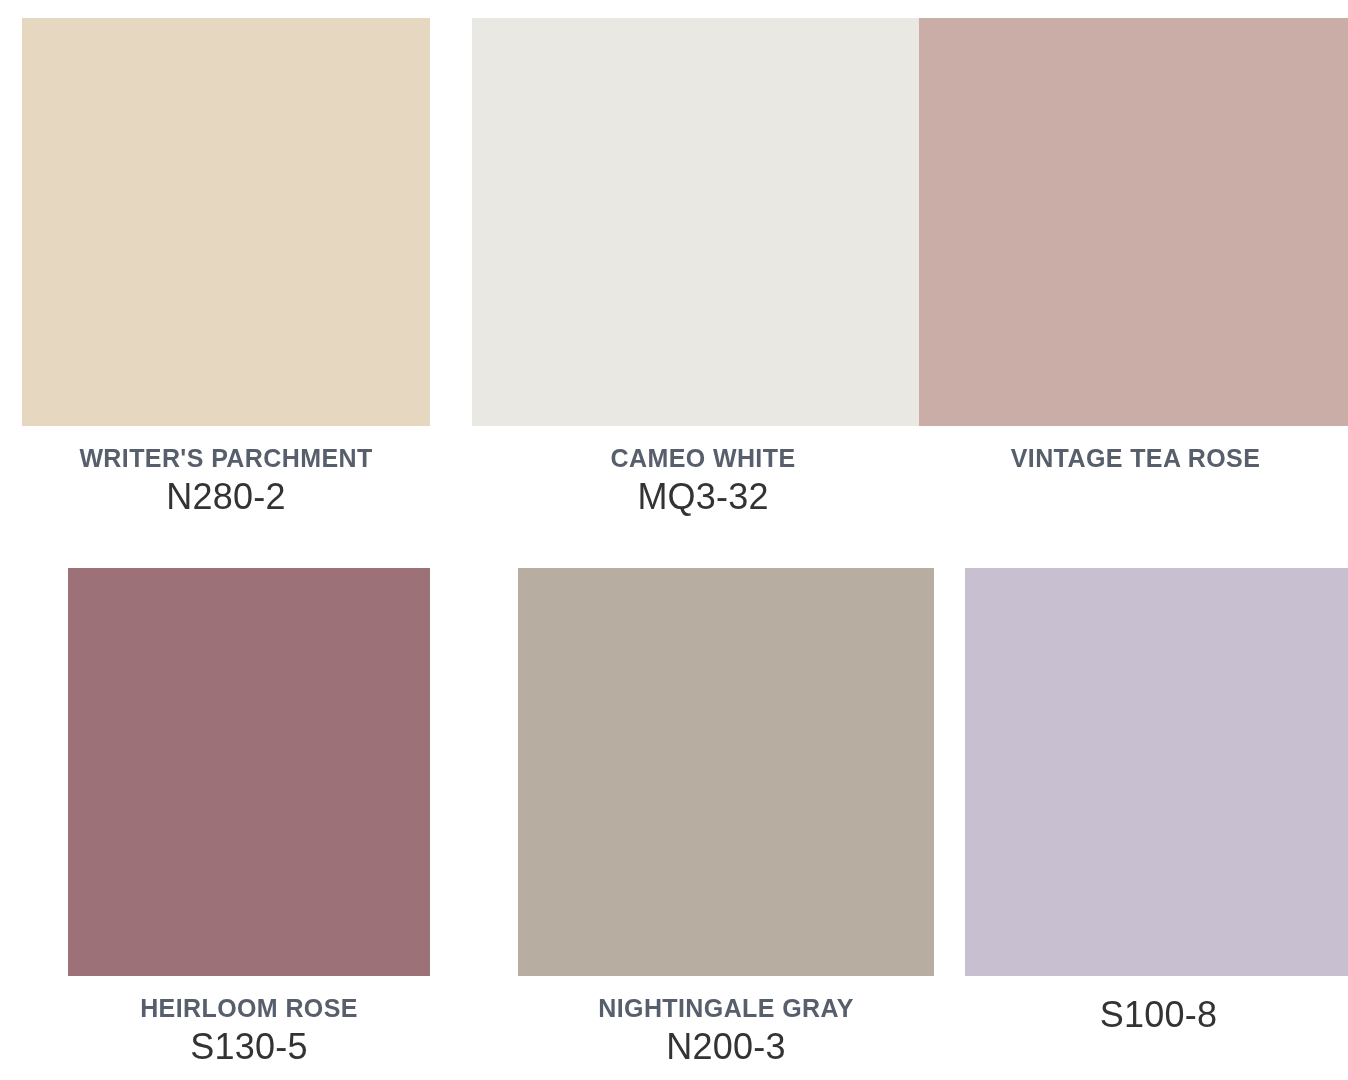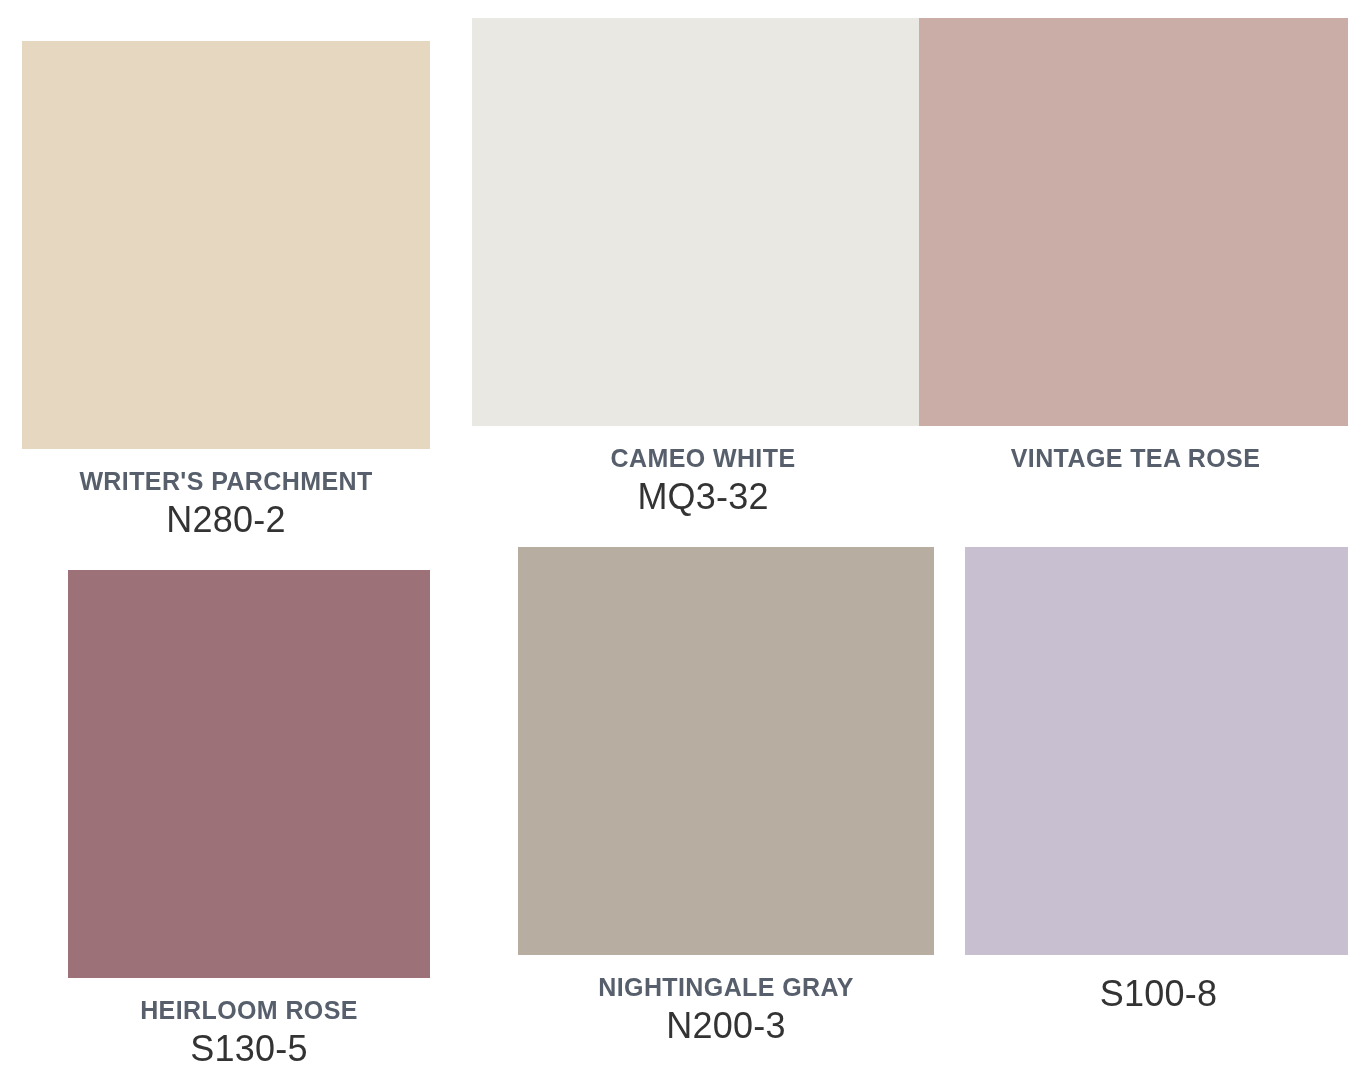--- a/index.html
+++ b/index.html
@@ -20,27 +20,27 @@
     height: 1080px;
     box-sizing: border-box;
   }
 
   .swatch-cell {
     position: absolute;
     box-sizing: border-box;
   }
 
   
-  .col-0 { left: 22px;  width: 408px; margin-top: 23px; }
+  .col-0 { left: 22px;  width: 408px; }
   .col-1 { left: 472px; width: 462px; }
   .col-2 { left: 919px; width: 433px; }
 
   
   .row-0 { top: 18px;  }
-  .row-1 { top: 547px; padding-left: 46px; }
+  .row-1 { top: 568px; padding-left: 46px; }
 
   .swatch-chip {
     width: 100%;
     height: 408px;
     display: block;
   }
 
   .swatch-caption {
     width: 100%;
     text-align: center;

